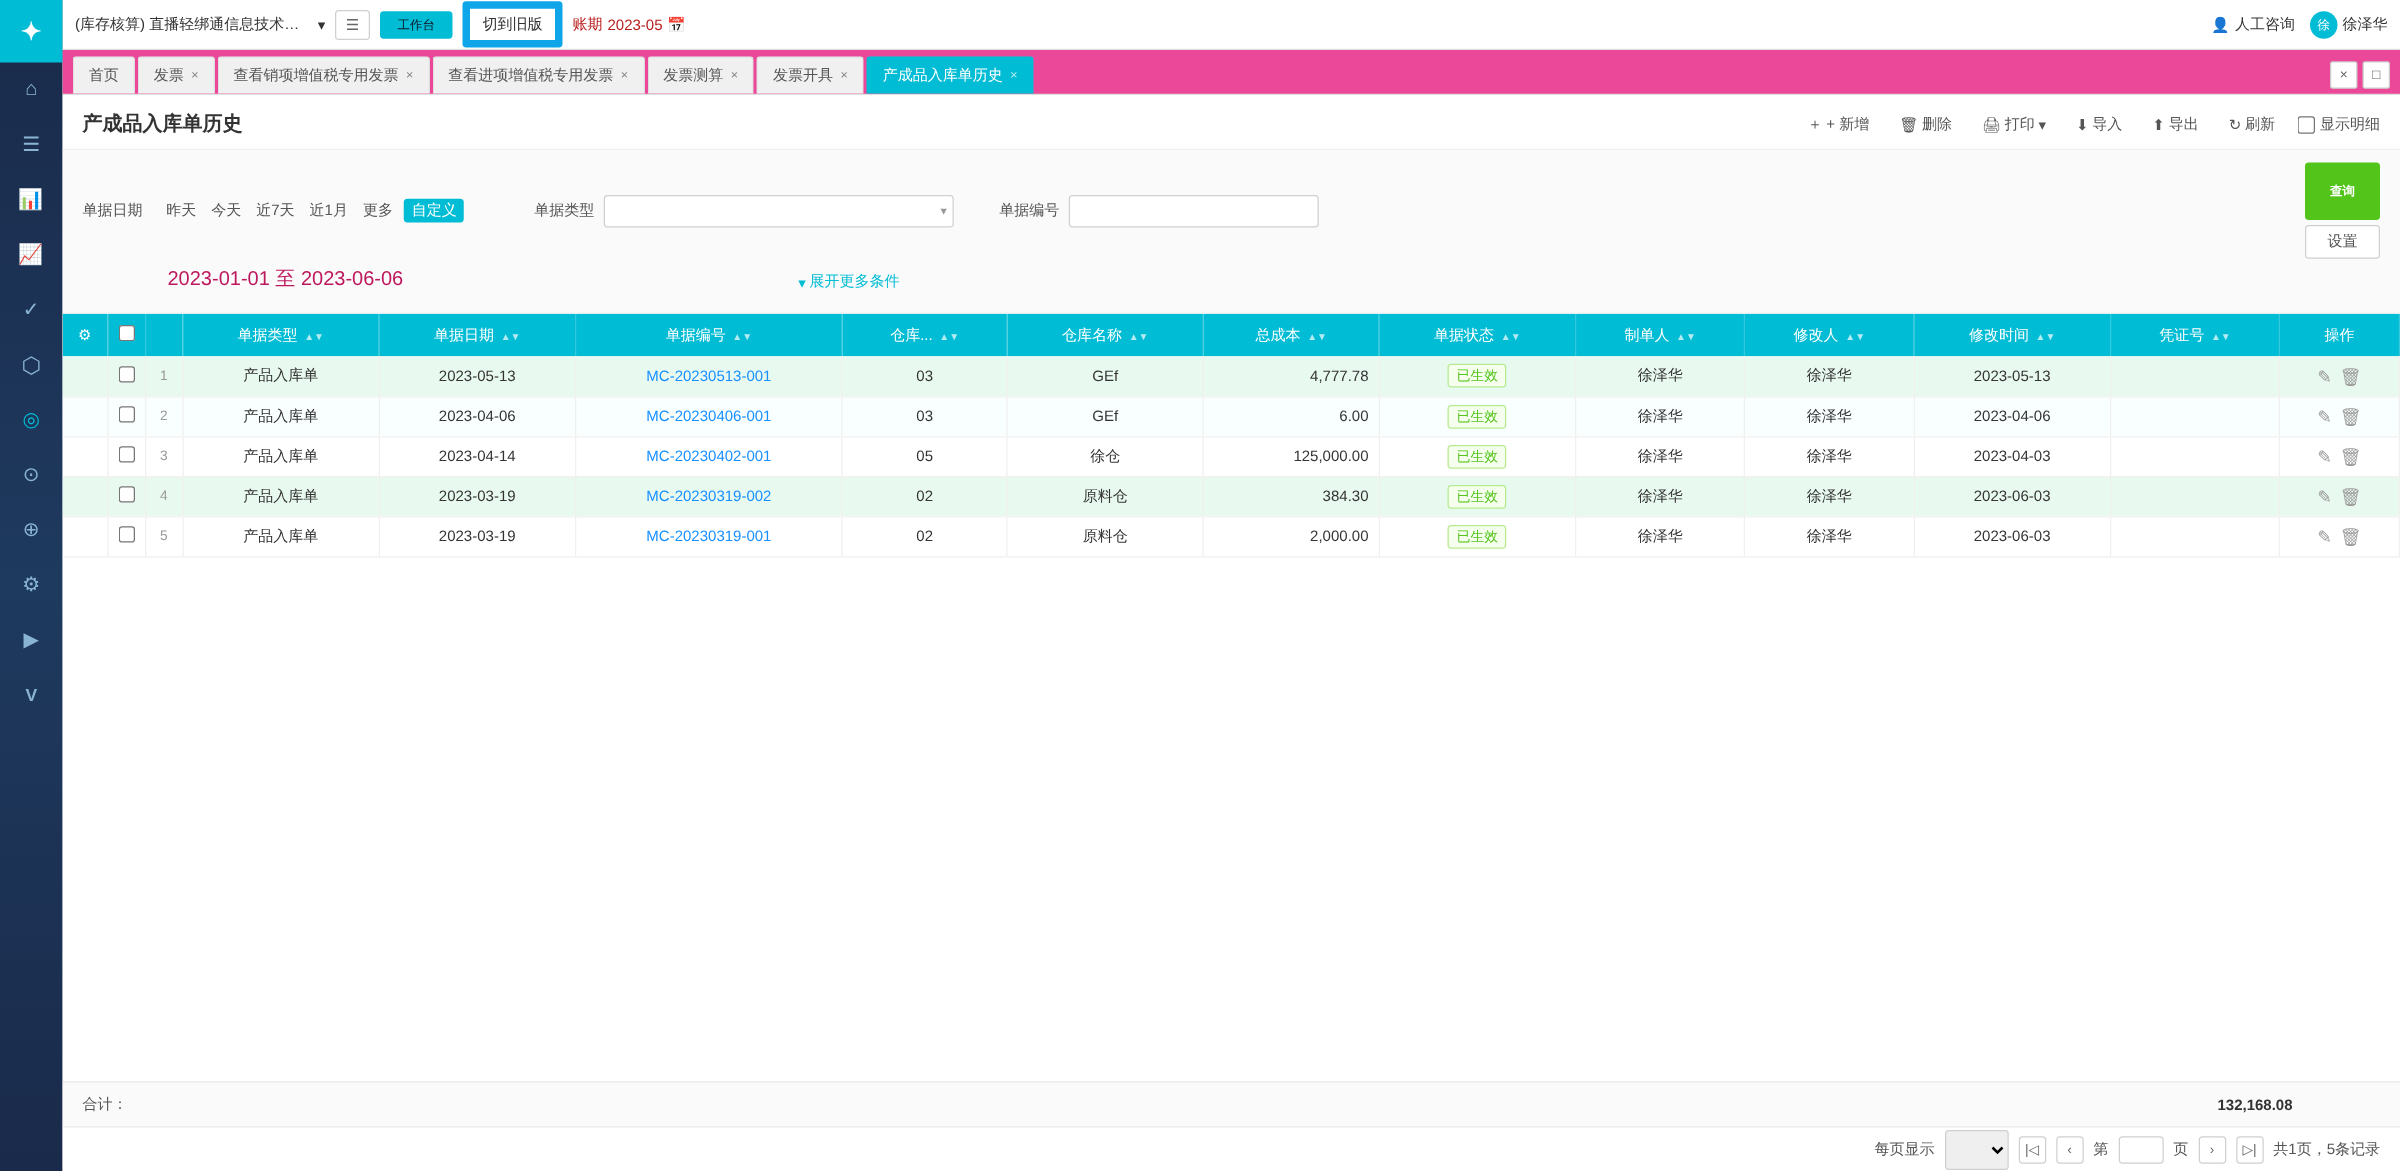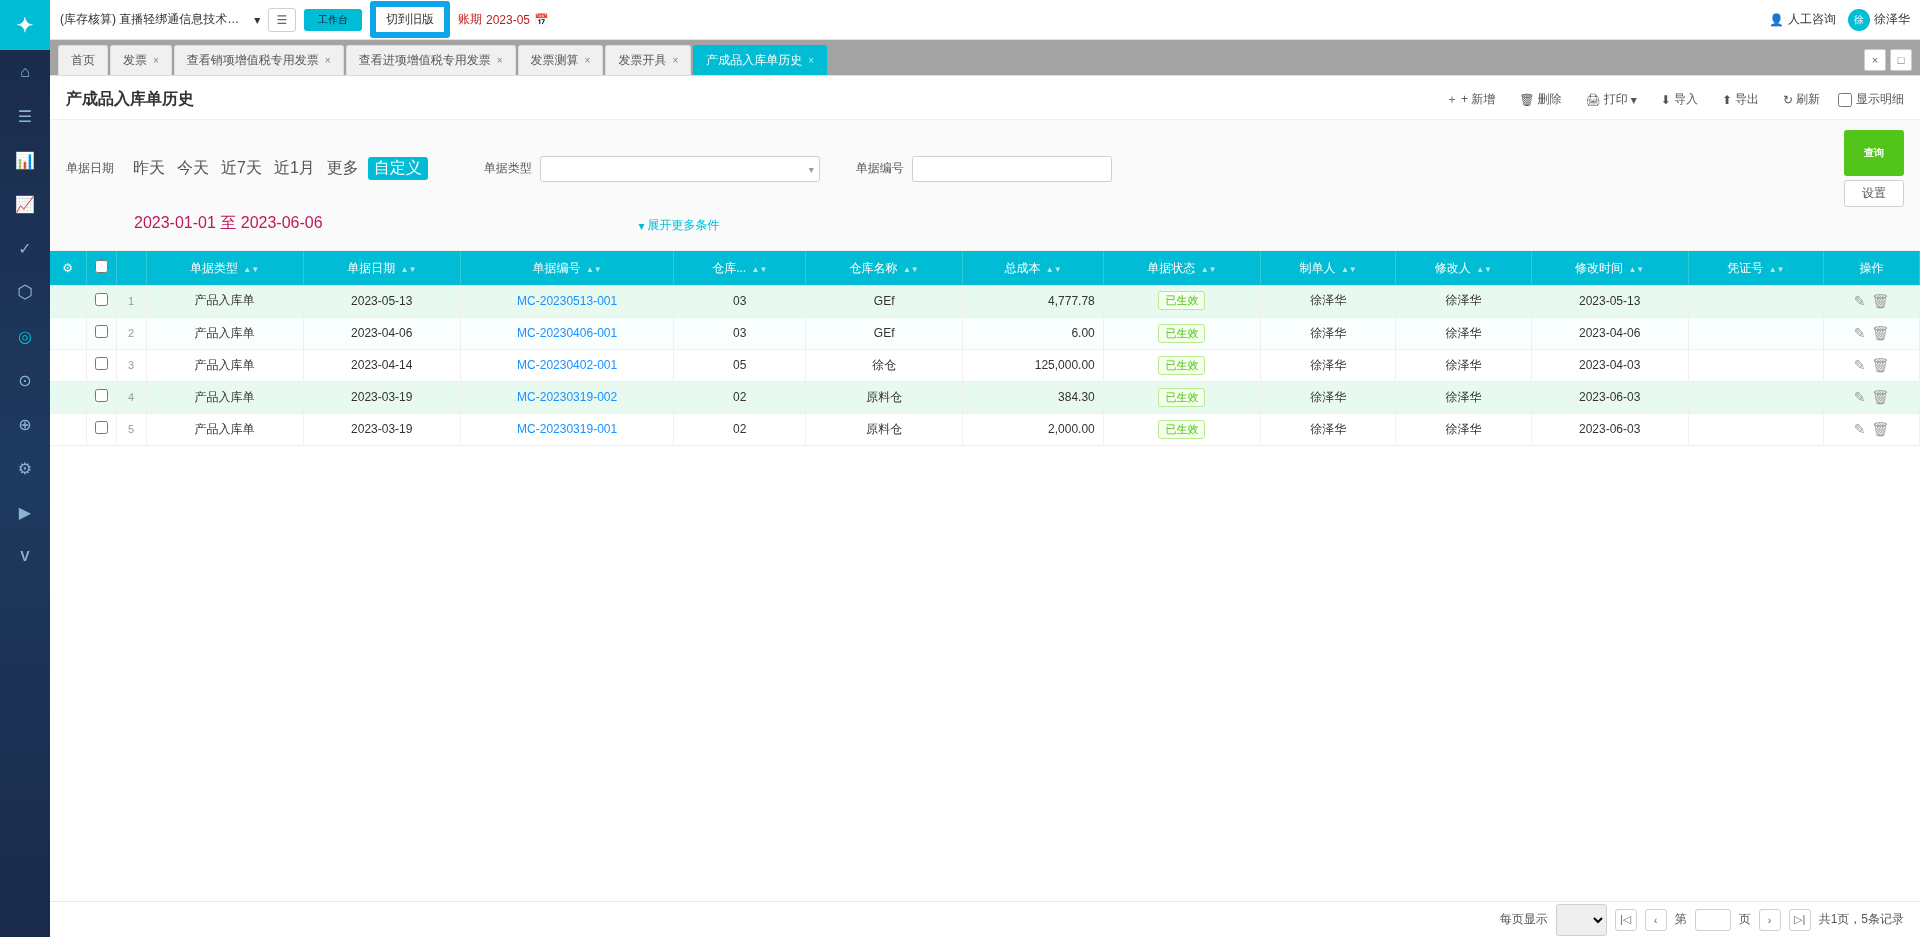--- a/index.html
+++ b/index.html
@@ -114,21 +114,21 @@
     .topbar-right .user-info {
       display: flex;
       align-items: center;
       gap: 4px;
       color: #333;
     }
 
     
     .tabbar {
       height: 36px;
-      background: #a3a3a3;
+      background: #ec4899;
       border-bottom: 1px solid #ddd;
       display: flex;
       align-items: flex-end;
       padding: 0 8px;
       flex-shrink: 0;
       overflow: hidden;
     }
     .tab {
       height: 30px;
       padding: 0 12px;
@@ -232,21 +232,21 @@
       font-size: 12px;
     }
     .filter-date-shortcuts {
       display: flex;
       align-items: center;
       gap: 6px;
     }
     .date-shortcut {
       color: #555;
       cursor: pointer;
-      font-size: 16px;
+      font-size: 12px;
       padding: 1px 3px;
     }
     .date-shortcut.active {
       background: #00bcd4;
       color: white;
       border-radius: 3px;
       padding: 1px 6px;
     }
     .filter-date-range {
       color: #be185d;
@@ -795,20 +795,25 @@
         <div class="action-icons">
           <span class="action-icon" title="编辑">✎</span>
           <span class="action-icon" title="删除">🗑</span>
         </div>
       </td>
     </tr>
           </tbody>
       </table>
     </div>
 
+    <div class="table-footer">
+      <span class="total-label">合计：</span>
+      <span style="flex:1;"></span>
+      <span class="total-value" style="text-align:center;width:200px;">132,168.08</span>
+    </div>
 
     <div class="pagination-bar">
       <span class="pagination-label">每页显示</span>
       <select class="pagination-select">
         <option value="50">50</option>
         <option value="10">10</option>
         <option value="20">20</option>
         <option value="100">100</option>
       </select>
       <div class="pagination-btn">|◁</div>

